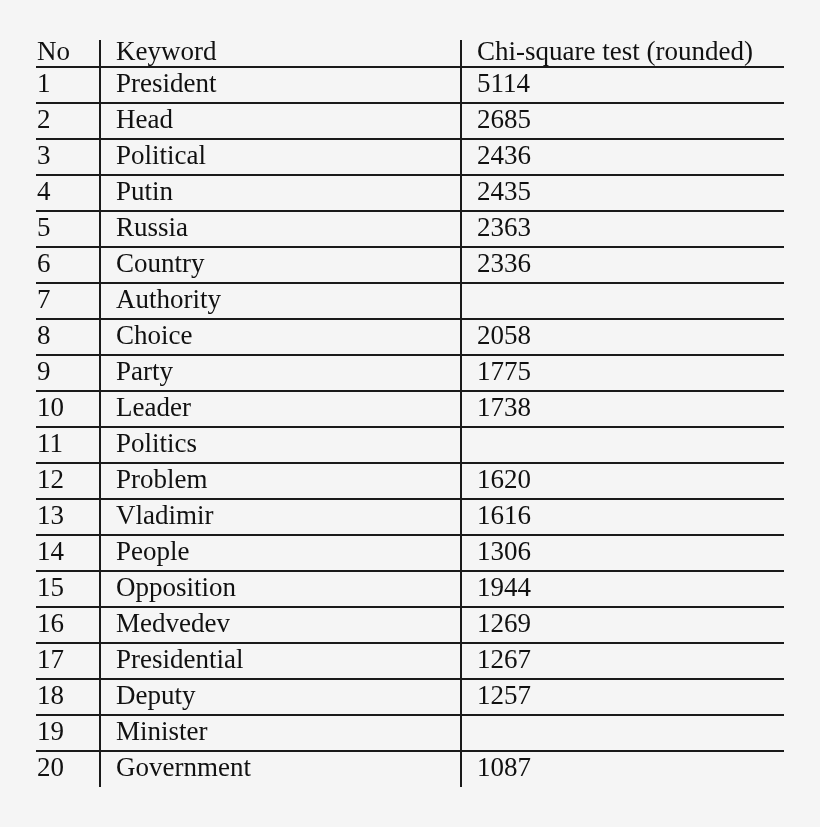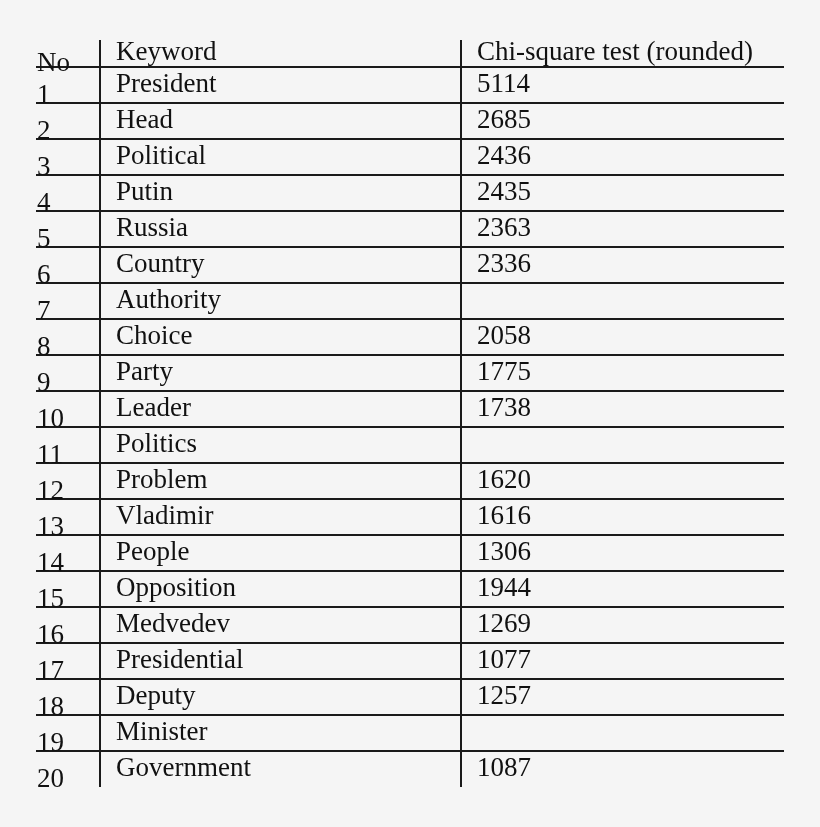--- a/index.html
+++ b/index.html
@@ -36,21 +36,21 @@
     .cell {
       position: absolute;
       top: 0;
       height: 100%;
       font-size: 27px;
       line-height: 1;
       white-space: nowrap;
     }
     .row.header .cell { top: -4px; }
     .row .cell { padding-top: 2px; }
-    .c-no { left: 1px; width: 64px; margin-top: 11px; }
+    .c-no { left: 1px; width: 64px; }
     .c-kw { left: 80px; width: 344px; }
     .c-chi { left: 441px; width: 310px; }
     .vline {
       position: absolute;
       top: 0;
       width: 2px;
       background: #1a1a1a;
     }
     .vline.v1 { left: 99px; top: 40px; height: 747px; }
     .vline.v2 { left: 460px; top: 40px; height: 747px; }
@@ -142,21 +142,21 @@
         <div class="cell c-chi">1944</div>
       </div>
       <div class="row">
         <div class="cell c-no">16</div>
         <div class="cell c-kw">Medvedev</div>
         <div class="cell c-chi">1269</div>
       </div>
       <div class="row">
         <div class="cell c-no">17</div>
         <div class="cell c-kw">Presidential</div>
-        <div class="cell c-chi">1077</div>
+        <div class="cell c-chi">1267</div>
       </div>
       <div class="row">
         <div class="cell c-no">18</div>
         <div class="cell c-kw">Deputy</div>
         <div class="cell c-chi">1257</div>
       </div>
       <div class="row">
         <div class="cell c-no">19</div>
         <div class="cell c-kw">Minister</div>
       </div>

